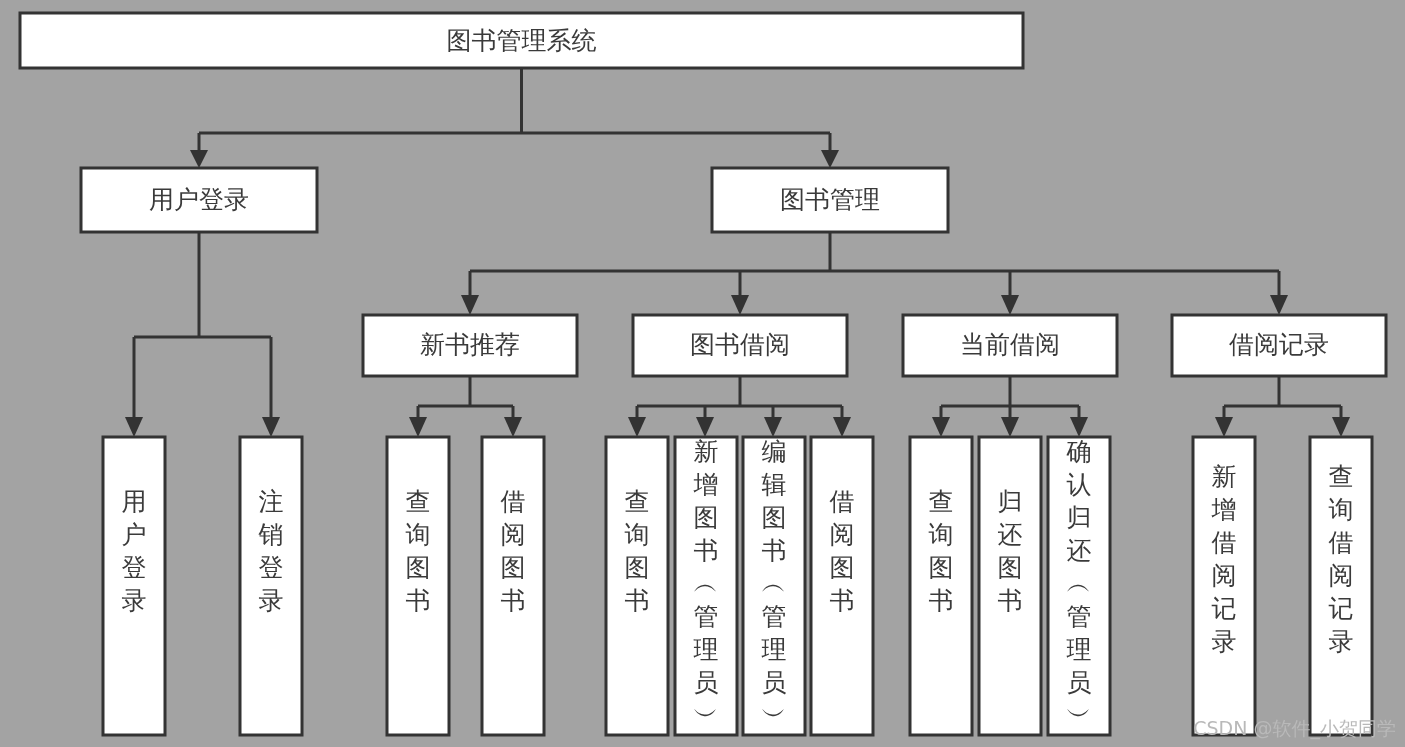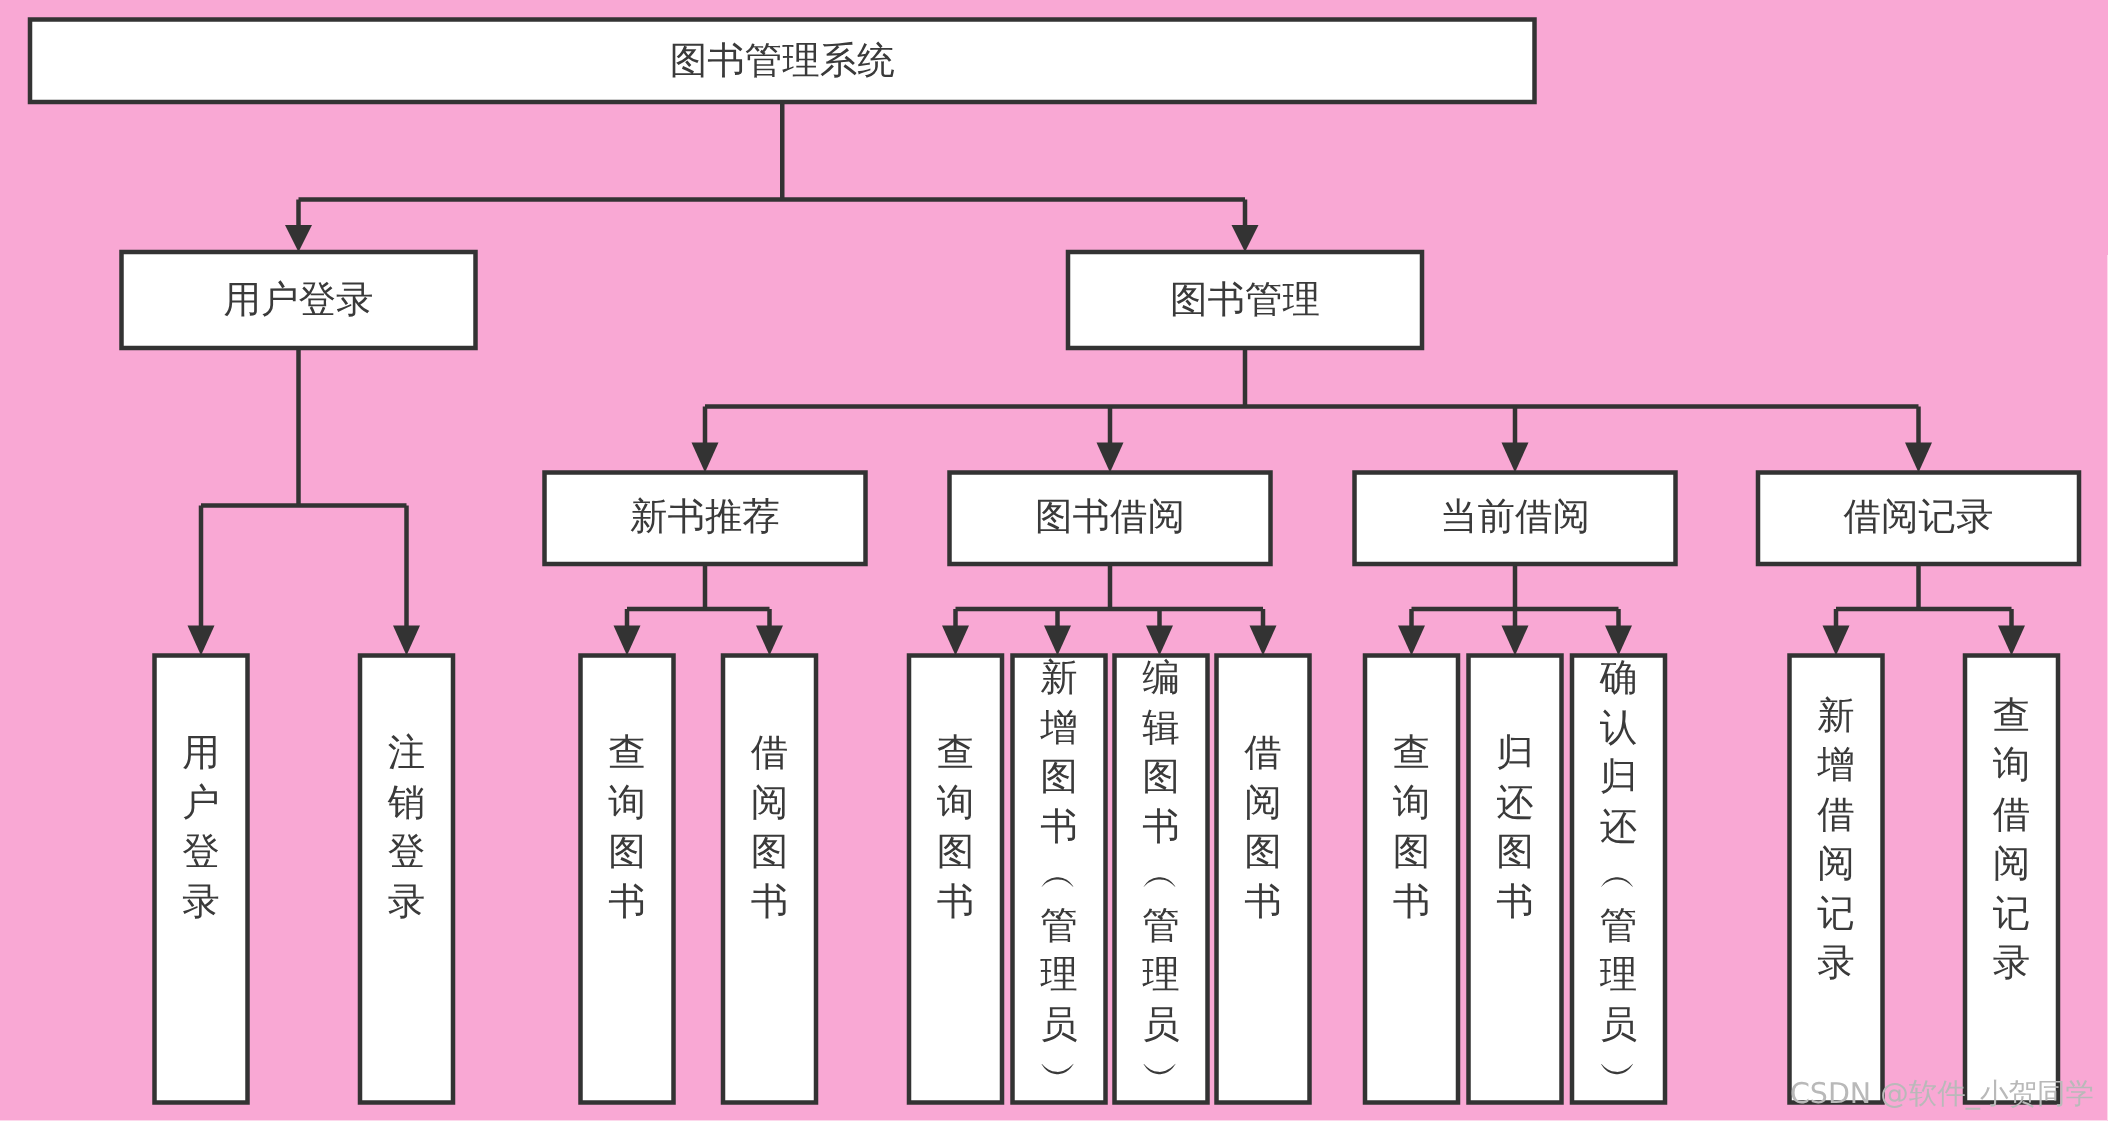--- a/index.html
+++ b/index.html
@@ -8,21 +8,21 @@
     padding: 0;
     background: #ffffff;
   }
   body {
     font-family: "DejaVu Sans", "Liberation Sans", sans-serif;
   }
   #diagram-root {
     position: relative;
     width: 1405px;
     height: 747px;
-    background: #f9a8d4;
+    background: #a3a3a3;
     overflow: hidden;
   }
   svg.tree-canvas {
     position: absolute;
     left: 0;
     top: 0;
     width: 1405px;
     height: 747px;
     display: block;
   }

